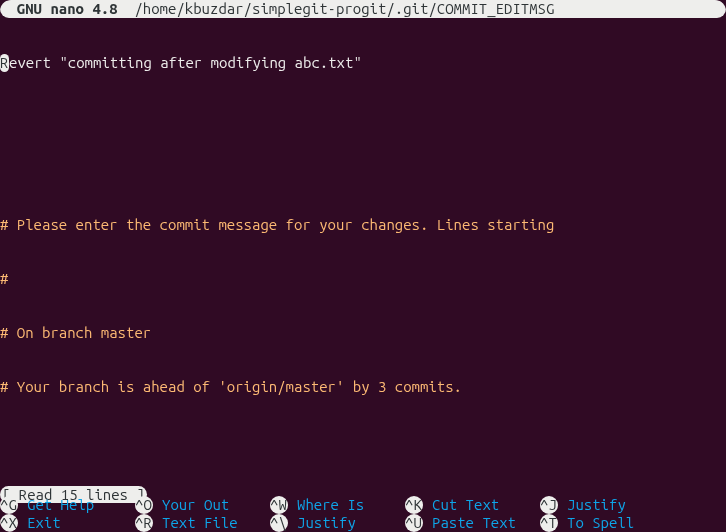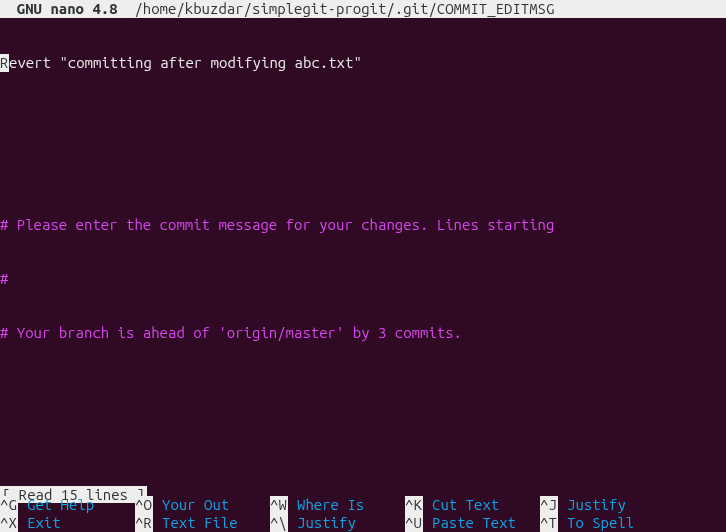--- a/index.html
+++ b/index.html
@@ -1,15 +1,15 @@
 <!DOCTYPE html>
 <html><head>
 <meta charset="utf-8">
 <style>
-  * { margin: 0; padding: 0; box-sizing: border-box; }
+  * { margin: 0; padding: 0; box-sizing: border-box; border-radius: 11px; }
   html, body {
     width: 726px;
     height: 532px;
     background: #300a24;
     font-family: "Ubuntu Mono", "DejaVu Sans Mono", Consolas, monospace;
     font-size: 15px;
     line-height: 18px;
     overflow: hidden;
     color: #eeeeec;
   }
@@ -25,21 +25,21 @@
     height: 18px;
     padding-left: 0;
   }
   .titlebar span.app { font-weight: bold; }
   .content {
     padding: 0;
     white-space: pre;
   }
   .line { height: 18px; white-space: pre; }
   .plain { color: #eeeeec; }
-  .comment { color: #d946ef; }
+  .comment { color: #fdba74; }
   .cursor-r {
     background: #eeeeec;
     color: #2e3436;
     display: inline-block;
     width: 9px;
   }
   .status {
     position: absolute;
     bottom: 28px;
     left: 0;
@@ -89,20 +89,21 @@
 <div class="terminal">
 
   <div class="titlebar"><span class="app">  GNU nano 4.8</span><span>  /home/kbuzdar/simplegit-progit/.git/COMMIT_EDITMSG</span></div>
 
   <div class="content">
     <div class="line"><span class="cursor-r">R</span><span class="plain">evert "committing after modifying abc.txt"</span></div>
     <div class="line plain"></div>
     <div class="line plain"></div>
     <div class="line comment"># Please enter the commit message for your changes. Lines starting</div>
     <div class="line comment">#</div>
+    <div class="line comment"># On branch master</div>
     <div class="line comment"># Your branch is ahead of 'origin/master' by 3 commits.</div>
     
     
     
     
     
     
   </div>
 
   <div class="status"><span class="status-inner">[ Read 15 lines ]</span></div>

